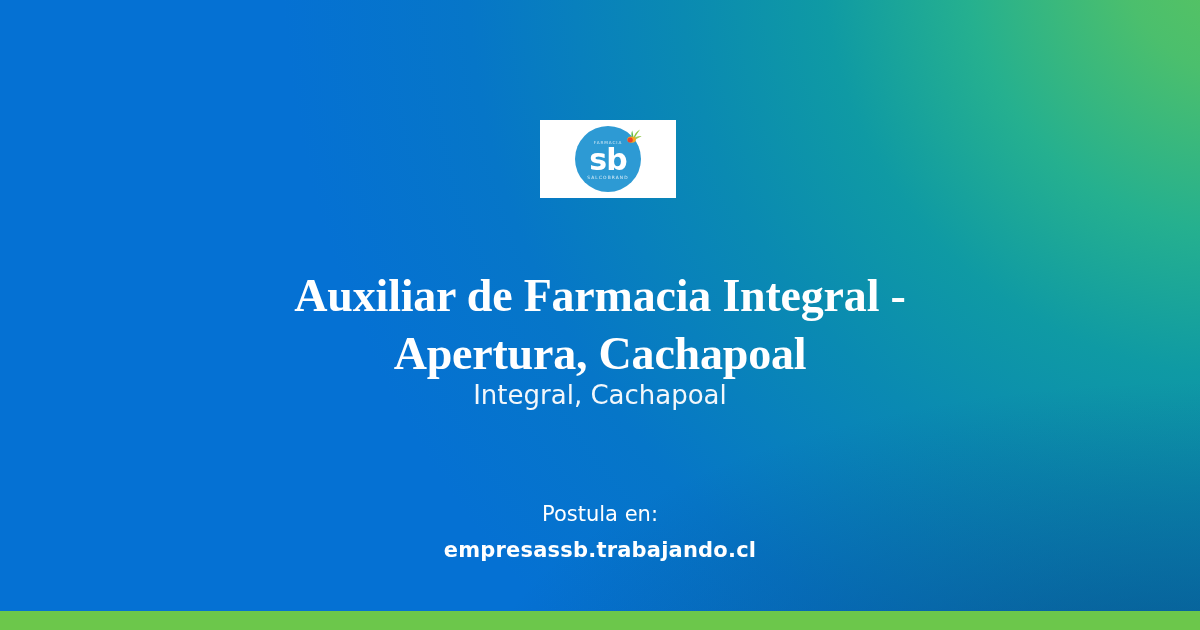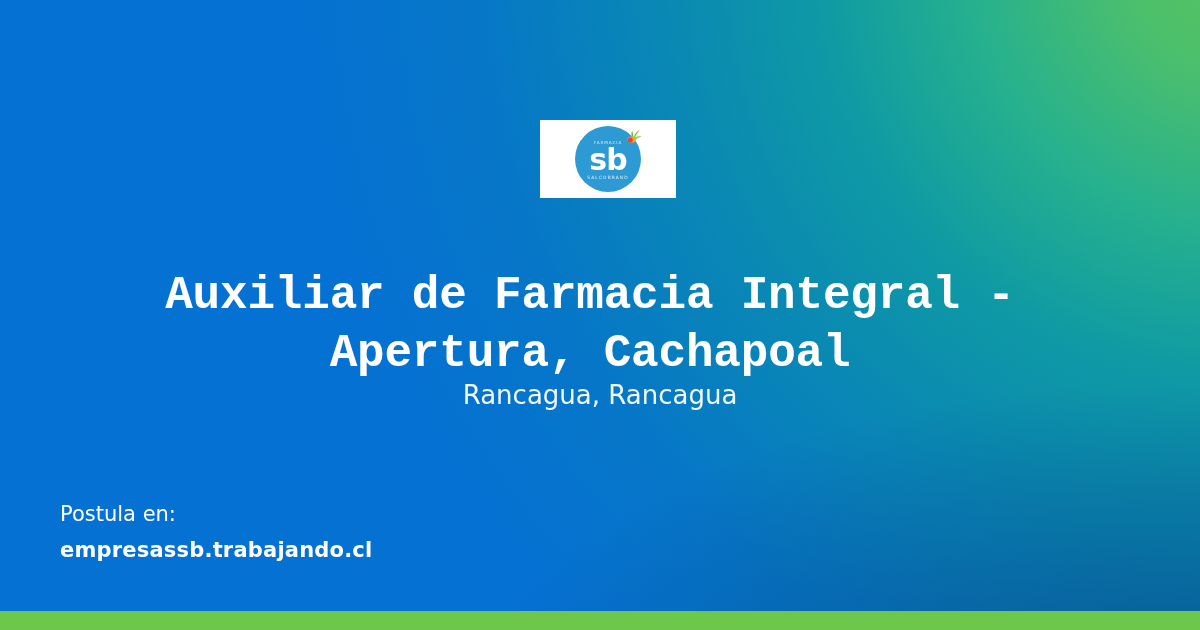--- a/index.html
+++ b/index.html
@@ -113,29 +113,29 @@
     right: -2px;
     top: -1px;
     width: 20px;
     height: 18px;
   }
 
   
   .headline {
     position: absolute;
     top: 236px;
-    left: 50px;
+    left: 60px;
     width: 1080px;
     text-align: center;
     color: #ffffff;
     font-size: 46px;
     line-height: 58px;
     font-weight: bold;
     letter-spacing: -0.2px;
-    font-family: Liberation Mono, monospace;
+    font-family: Liberation Serif, serif;
   }
 
   .subtitle {
     position: absolute;
     top: 378px;
     left: 60px;
     width: 1080px;
     text-align: center;
     color: #f2f7fb;
     font-size: 26px;
@@ -143,20 +143,21 @@
     font-weight: normal;
     font-family: "DejaVu Sans", "Liberation Sans", sans-serif;
   }
 
   
   .cta {
     position: absolute;
     top: 500px;
     left: 60px;
     width: 1080px;
+    text-align: center;
   }
   .cta-label {
     color: #ffffff;
     font-size: 21px;
     line-height: 28px;
     font-weight: normal;
     font-family: "DejaVu Sans", "Liberation Sans", sans-serif;
   }
   .cta-url {
     margin-top: 8px;
@@ -197,21 +198,21 @@
           <path d="M10.4 13.8 C12.6 11.8 15.4 10.8 18.6 11.2 C15.8 12.6 13.4 13.8 11.4 15.2 Z" fill="#8cc63e" opacity="0.85"></path>
           <path d="M9.6 13.6 C8.2 11.4 8.0 8.4 9.2 5.6 C9.9 8.6 10.3 10.9 10.6 13.6 Z" fill="#5dbb46"></path>
           <ellipse cx="8.6" cy="14.6" rx="4.3" ry="3.2" fill="#f5a623"></ellipse>
           <ellipse cx="7.2" cy="15.0" rx="2.6" ry="2.5" fill="#e8432f"></ellipse>
         </svg>
       </div>
     </div>
 
     <h1 class="headline"><span>Auxiliar de Farmacia Integral -</span><br><span>Apertura, Cachapoal</span></h1>
 
-    <div class="subtitle">Rancagua, Rancagua</div>
+    <div class="subtitle">Integral, Cachapoal</div>
 
     <div class="cta">
       <div class="cta-label">Postula en:</div>
       <div class="cta-url">empresassb.trabajando.cl</div>
     </div>
 
   </div>
 
   <div class="bottom-bar" style="background: rgb(108, 199, 75);"></div>
 </div>

